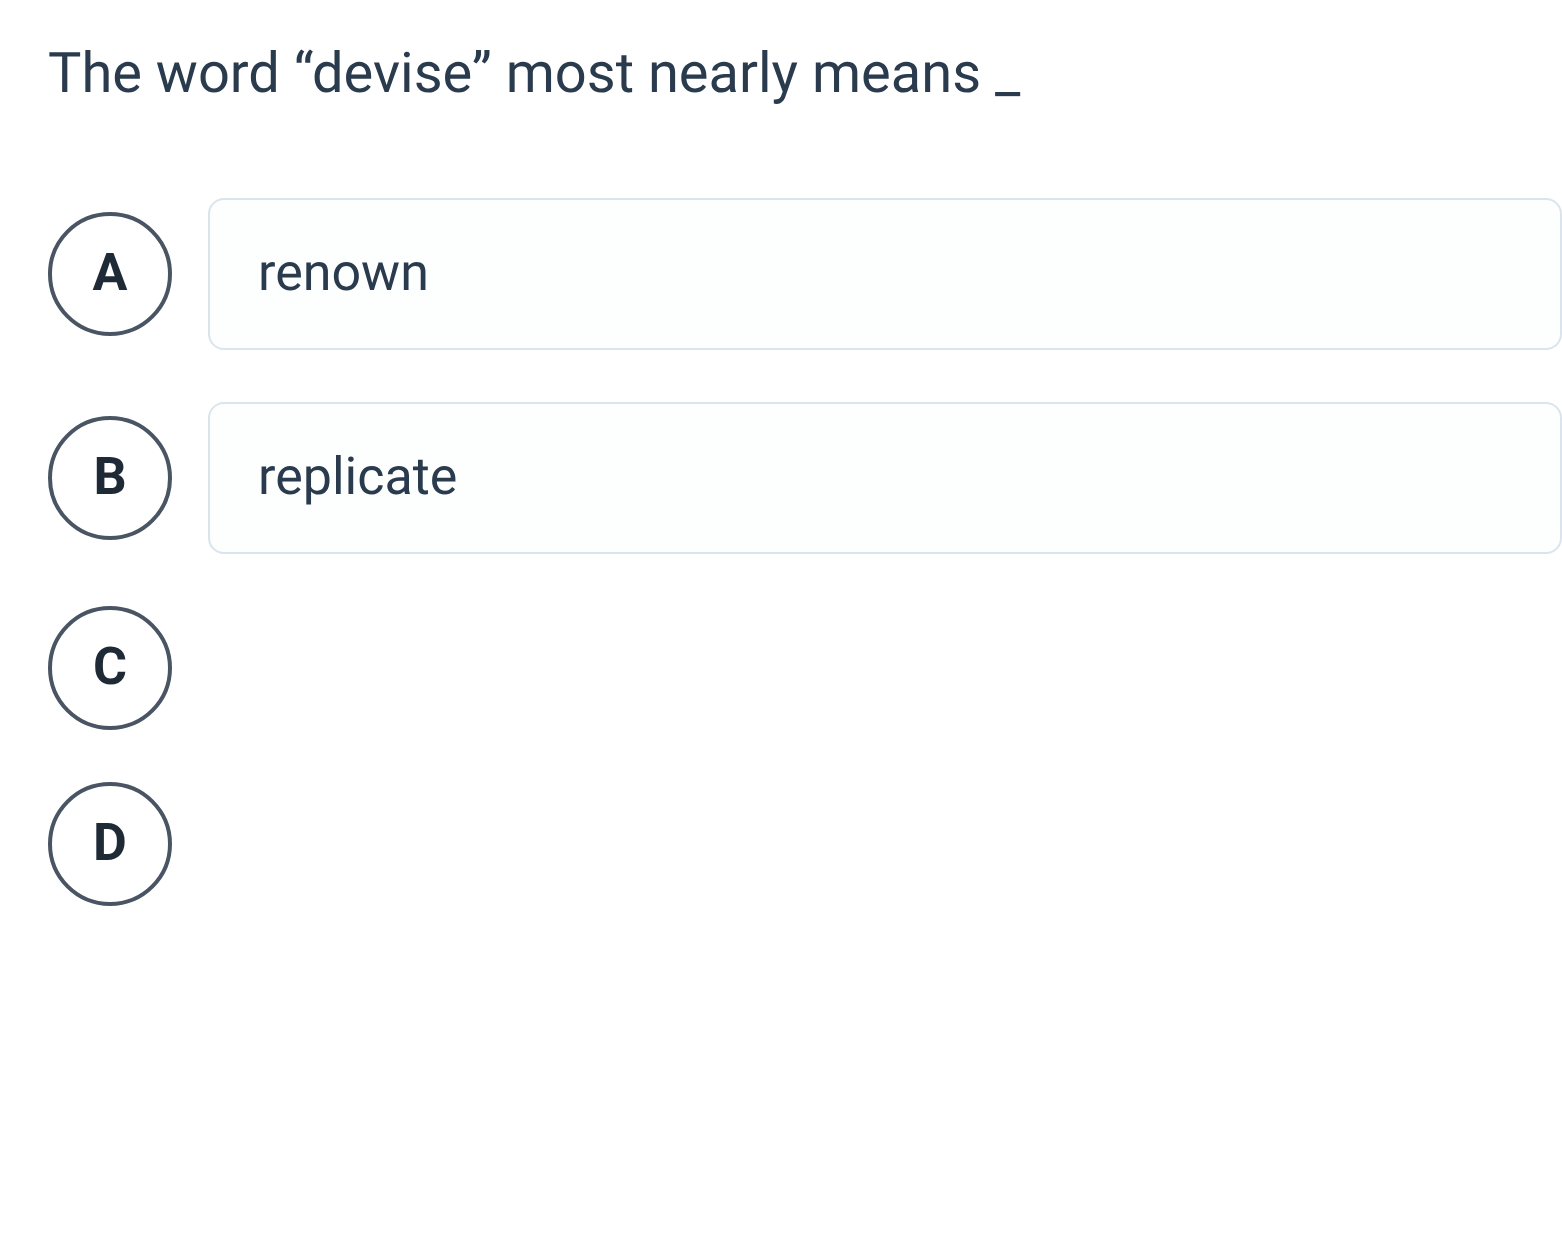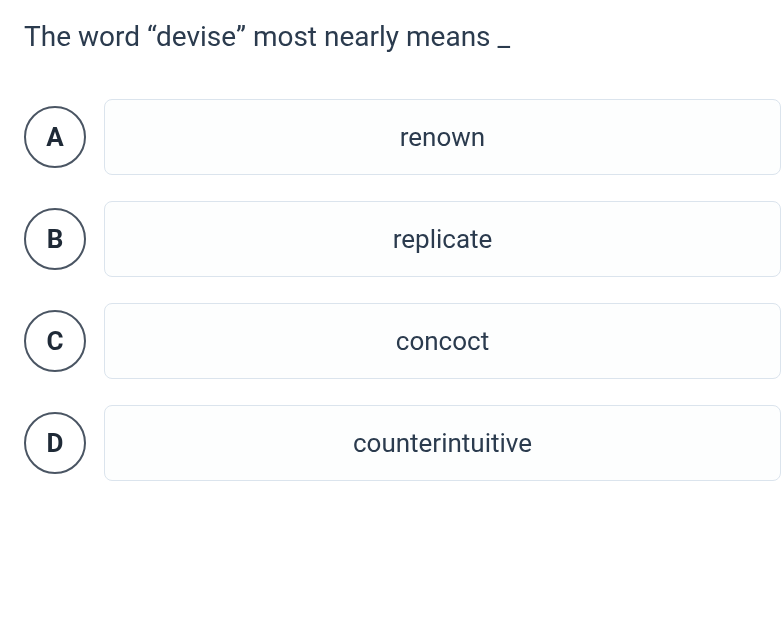--- a/index.html
+++ b/index.html
@@ -47,21 +47,20 @@
     }
     .option-box {
       flex: 1;
       border: 1.5px solid #dbe4ed;
       border-radius: 8px;
       padding: 22px 24px;
       background: #fdfefe;
       min-height: 72px;
       display: flex;
       align-items: center;
-      justify-content: center;
     }
     .option-text {
       font-size: 26px;
       color: #2b3b4e;
       font-weight: 400;
     }
   </style>
 </head>
 <body>
 
@@ -78,25 +77,19 @@
 
   <div class="option-row">
     <div class="option-letter">B</div>
     <div class="option-box">
       <span class="option-text">replicate</span>
     </div>
   </div>
 
   <div class="option-row">
     <div class="option-letter">C</div>
-    <div class="option-box">
-      <span class="option-text">concoct</span>
-    </div>
   </div>
 
   <div class="option-row">
     <div class="option-letter">D</div>
-    <div class="option-box">
-      <span class="option-text">counterintuitive</span>
-    </div>
   </div>
 
 </div>
 
 </body></html>

